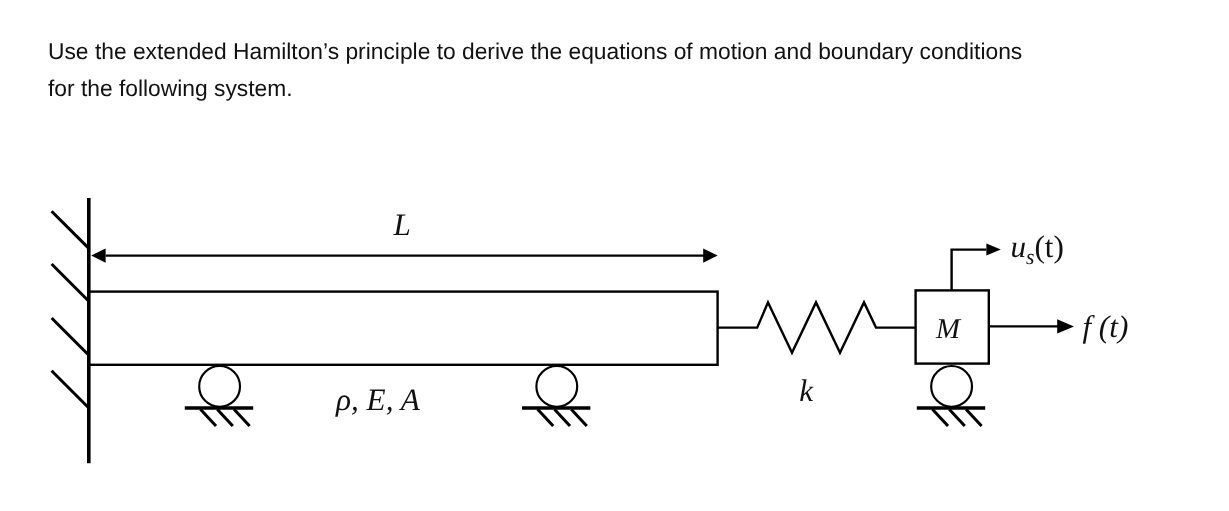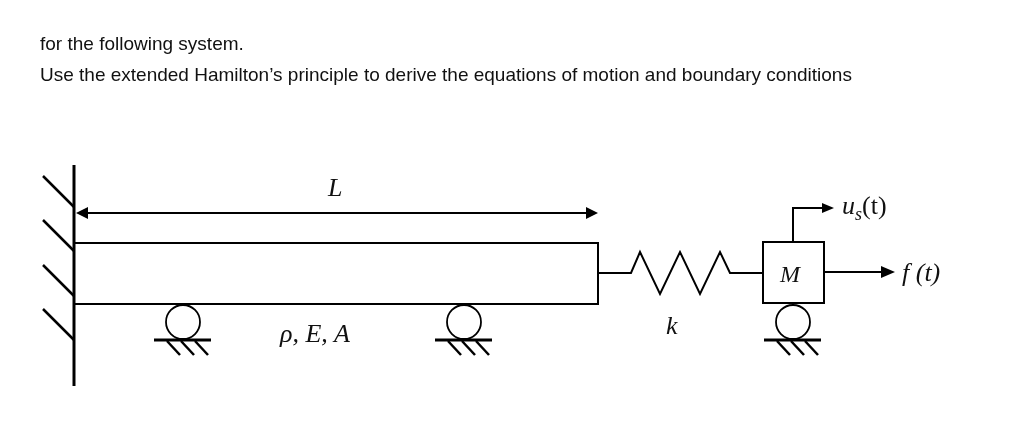--- a/index.html
+++ b/index.html
@@ -10,22 +10,22 @@
       font-size: 19px; line-height: 31px; color: #111111;
     }
     .question span { display: block; }
     svg.diagram { position: absolute; left: 0; top: 0; }
     .math { font-family: "Liberation Serif", "DejaVu Serif", serif; font-style: italic; fill: #111; }
   </style>
 </head>
 <body>
 
 <div class="question">
+  <span>Use the extended Hamilton’s principle to derive the equations of motion and boundary conditions</span>
   <span>for the following system.</span>
-  <span>Use the extended Hamilton’s principle to derive the equations of motion and boundary conditions</span>
 </div>
 
 <svg class="diagram" width="1024" height="426" viewBox="0 0 1024 426">
   <defs>
     <marker id="arrowhead" markerWidth="12" markerHeight="10" refX="11" refY="5" orient="auto" markerUnits="userSpaceOnUse">
       <path d="M0,0 L12,5 L0,10 Z" fill="#000"></path>
     </marker>
   </defs>
 
   <g>

